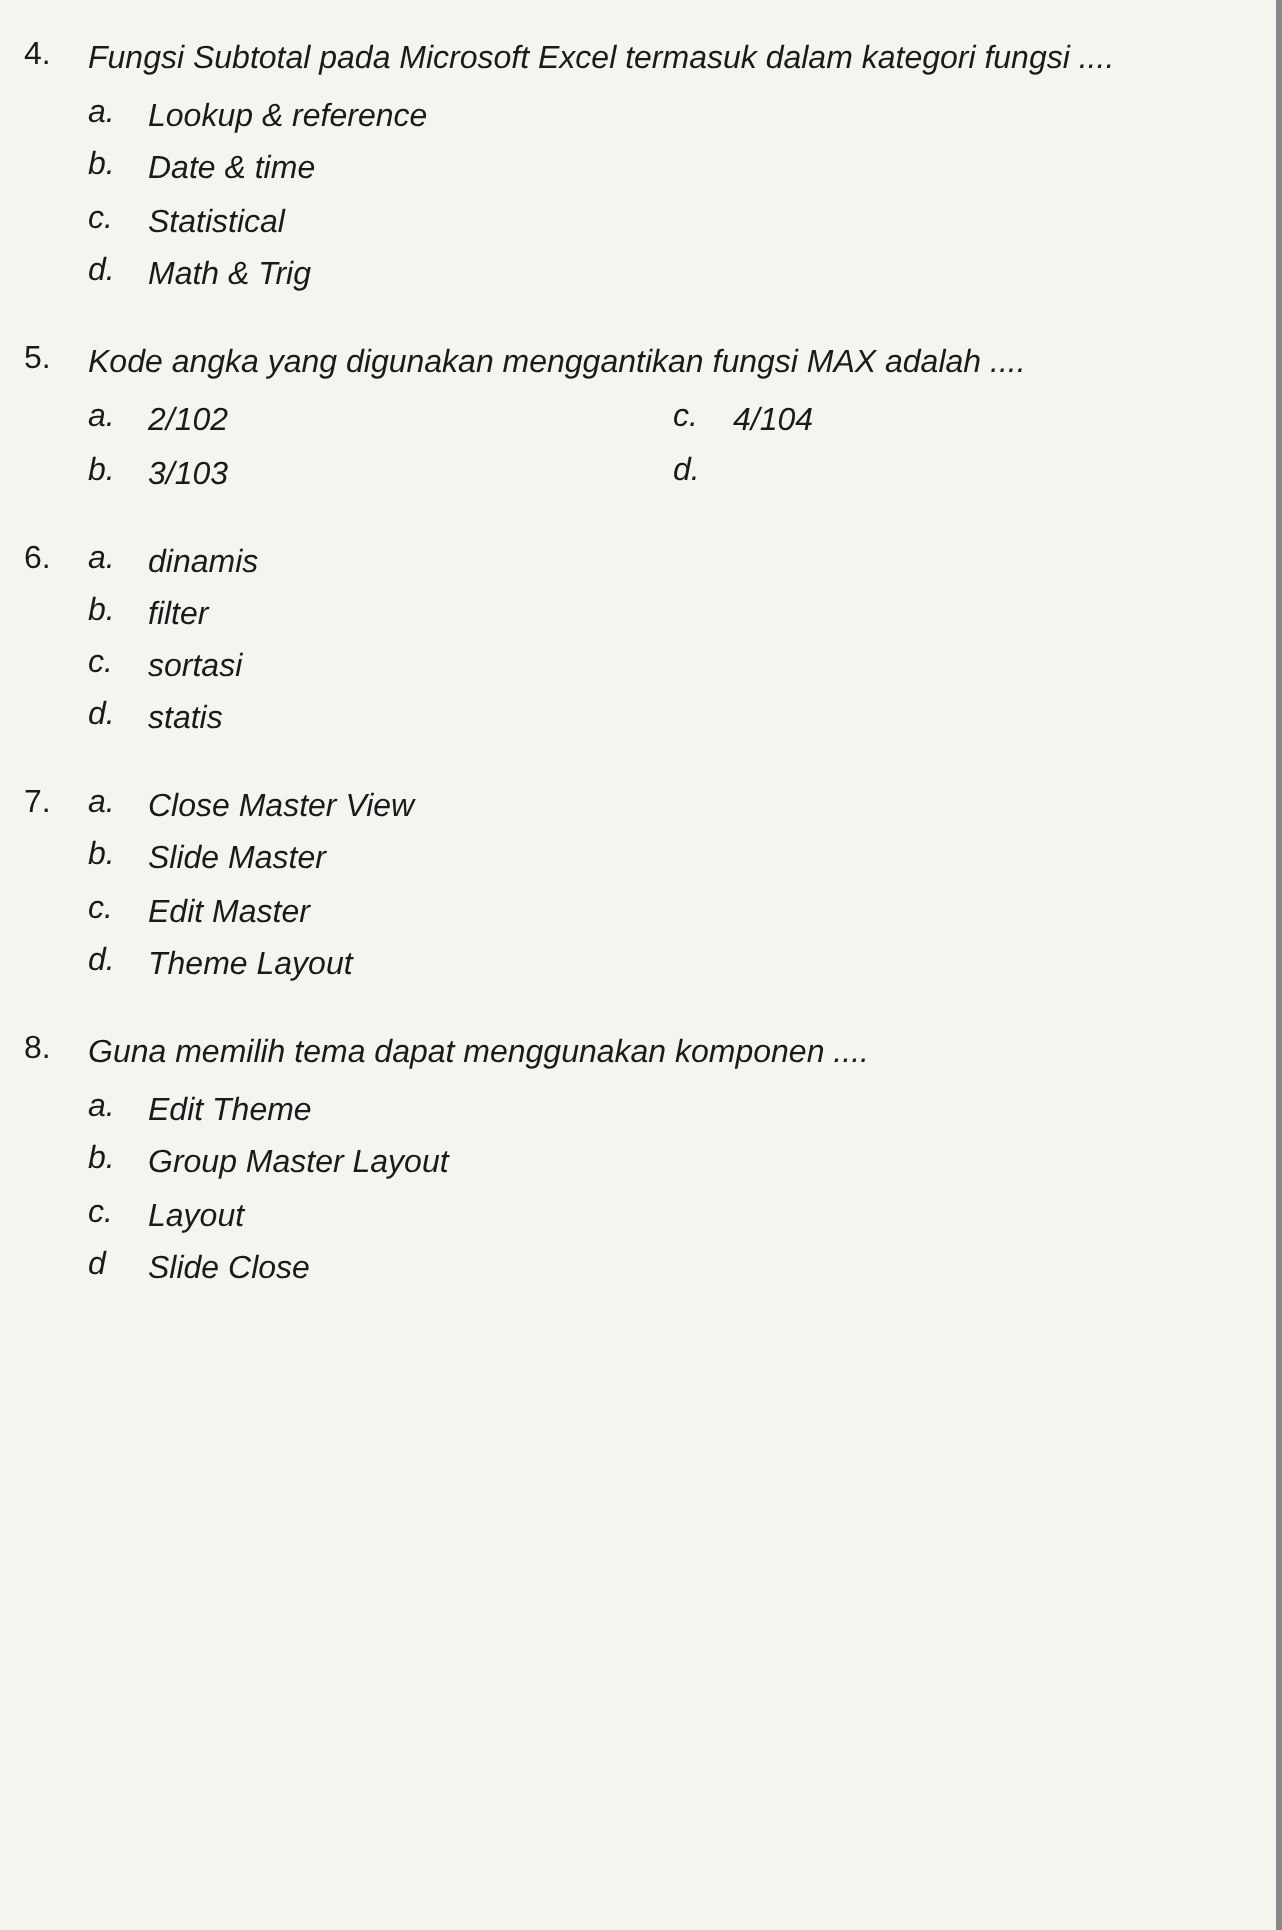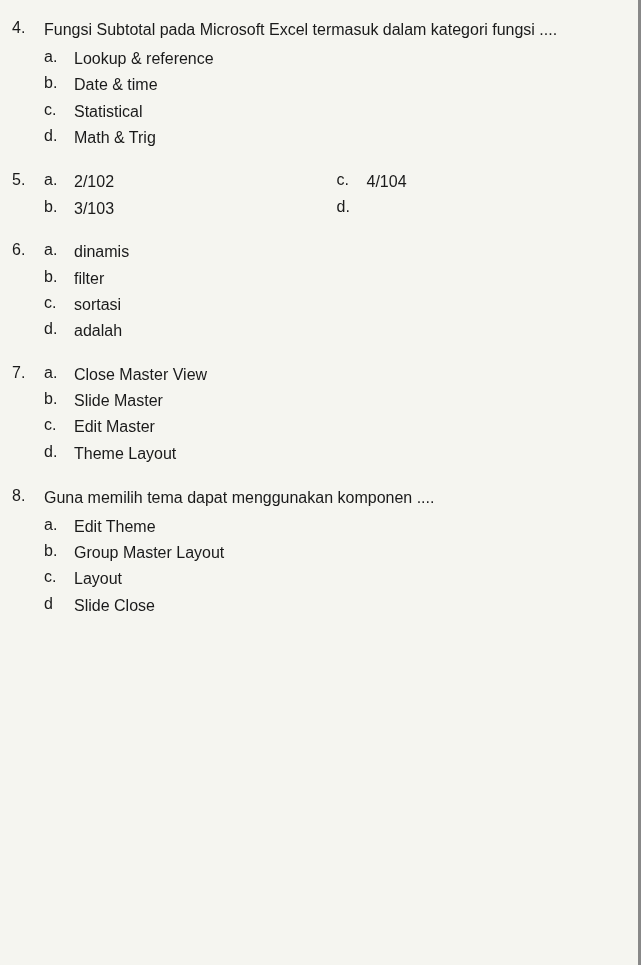--- a/index.html
+++ b/index.html
@@ -29,20 +29,21 @@
     }
 
     .question-number {
       min-width: 32px;
       font-weight: normal;
       padding-top: 1px;
     }
 
     .question-content {
       flex: 1;
+      font-style: italic;
     }
 
     .question-text {
       margin-bottom: 6px;
       line-height: 1.45;
     }
 
     .options-list {
       list-style: none;
       padding: 0;
@@ -108,20 +109,21 @@
           <li class="option-item">
             <span class="option-letter">d.</span>
             <span class="option-text">Math &amp; Trig</span>
           </li>
         </ul>
       </div>
     </div>
     <div class="question-item">
       <div class="question-number">5.</div>
       <div class="question-content">
+        <div class="question-text">Kode angka yang digunakan menggantikan fungsi MAX adalah ....</div>
         <ul class="options-list options-two-col">
           <li class="option-item">
             <span class="option-letter">a.</span>
             <span class="option-text">2/102</span>
           </li>
           <li class="option-item">
             <span class="option-letter">c.</span>
             <span class="option-text">4/104</span>
           </li>
           <li class="option-item">
@@ -145,21 +147,21 @@
           <li class="option-item">
             <span class="option-letter">b.</span>
             <span class="option-text">filter</span>
           </li>
           <li class="option-item">
             <span class="option-letter">c.</span>
             <span class="option-text">sortasi</span>
           </li>
           <li class="option-item">
             <span class="option-letter">d.</span>
-            <span class="option-text">adalah</span>
+            <span class="option-text">statis</span>
           </li>
         </ul>
       </div>
     </div>
     <div class="question-item">
       <div class="question-number">7.</div>
       <div class="question-content">
         <ul class="options-list">
           <li class="option-item">
             <span class="option-letter">a.</span>

